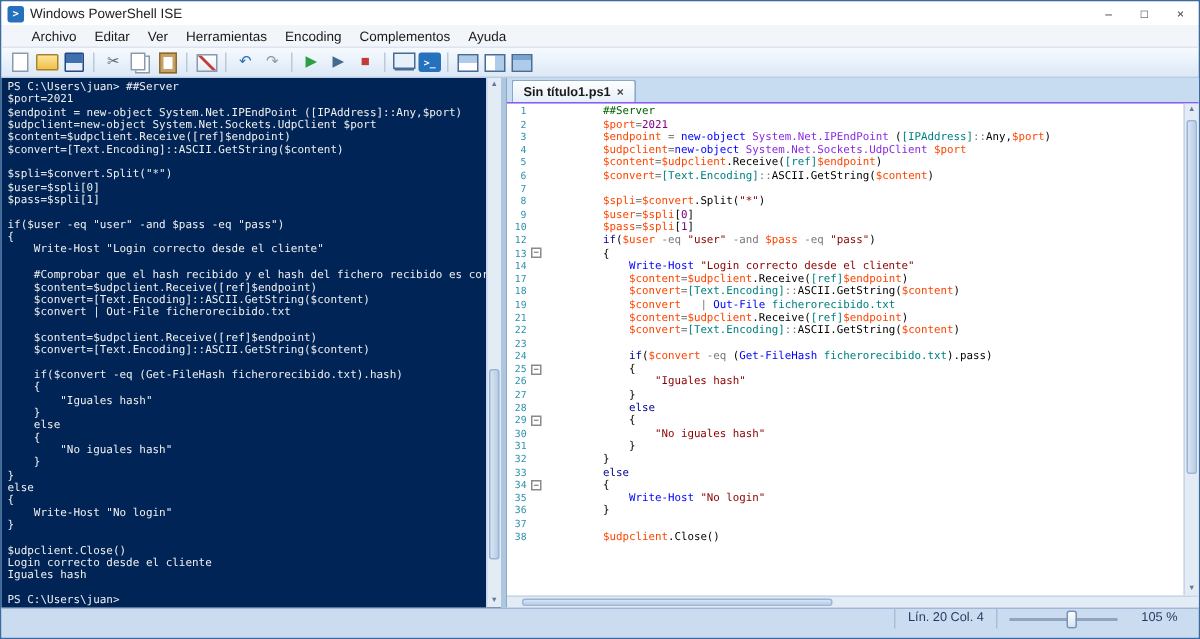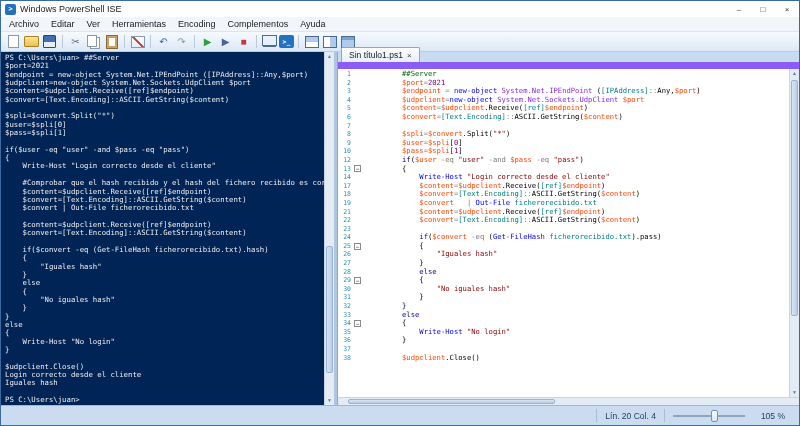--- a/index.html
+++ b/index.html
@@ -7,21 +7,21 @@
   .window { width:800px; height:426px; border:1px solid #3A6AA0; display:flex; flex-direction:column; background:#EAF0F8; }
 
   
   .titlebar { height:16px; background:#FFFFFF; display:flex; align-items:center; padding-left:4px; flex:0 0 auto; }
   .title-icon { width:11px; height:11px; background:#2671BE; border-radius:2px; color:#fff; font-size:7px; font-weight:bold; display:flex; align-items:center; justify-content:center; margin-right:4px; font-family:"DejaVu Sans Mono",monospace; }
   .title-text { font-size:9px; color:#222; }
   .winbtns { margin-left:auto; display:flex; height:100%; }
   .winbtn { width:24px; height:100%; display:flex; align-items:center; justify-content:center; font-size:8px; color:#333; }
 
   
-  .menubar { height:15px; background:#F2F5FA; border-bottom:1px solid #DCE4EF; display:flex; align-items:center; padding-left:2px; flex:0 0 auto; }
+  .menubar { height:15px; background:#F2F5FA; border-bottom:1px solid #DCE4EF; display:flex; align-items:center; padding-left:14px; flex:0 0 auto; }
   .mitem { font-size:9px; color:#1A1A1A; padding:0 6px; line-height:15px; }
 
   
   .toolbar { height:20px; background:linear-gradient(#F6FAFE,#DCE8F6); border-bottom:1px solid #B9CCE2; display:flex; align-items:center; padding:0 4px; gap:1px; flex:0 0 auto; }
   .tbico { width:17px; height:16px; display:flex; align-items:center; justify-content:center; font-size:10px; line-height:16px; }
   .tsep { width:1px; height:13px; background:#BCC9DB; margin:0 3px; }
   .ic-new-script-icon::before { content:""; display:block; width:9px; height:11px; background:#fff; border:1px solid #8A99AC; }
   .ic-open-script-icon::before { content:""; display:block; width:13px; height:9px; background:linear-gradient(#FCE49A,#F0C04A); border:1px solid #A8821F; border-radius:1px; }
   .ic-save-script-icon::before { content:""; display:block; width:11px; height:11px; background:linear-gradient(#3E6FB0 55%,#E8EEF5 55%); border:1px solid #24477F; border-radius:1px; }
   .ic-copy-icon::before { content:""; display:block; width:8px; height:10px; background:#fff; border:1px solid #8A99AC; box-shadow:3px 2px 0 -1px #fff, 3px 2px 0 0 #8A99AC; margin-right:3px; margin-bottom:2px; }
@@ -44,42 +44,42 @@
   .vscroll .arr { position:absolute; left:0; width:100%; text-align:center; font-size:5px; color:#5E7A9C; line-height:9px; height:9px; }
   .vscroll .arr.up { top:0; } .vscroll .arr.dn { bottom:0; }
   .vthumb { position:absolute; left:1px; width:7px; background:linear-gradient(90deg,#D9E5F3,#B9CCE4); border:1px solid #98B4D6; border-radius:2px; }
   .console-pane .vthumb { top:55%; height:36%; }
 
   
   .splitter { width:3px; flex:0 0 auto; background:#AFC6E0; cursor:col-resize; }
 
   
   .editor-pane { flex:1 1 auto; display:flex; flex-direction:column; background:#fff; border-left:1px solid #8CA8C8; min-width:0; }
-  .tabbar { height:17px; background:#C7DCF1; border-bottom:7px solid #8b5cf6; display:flex; align-items:flex-end; padding-left:3px; flex:0 0 auto; }
+  .tabbar { height:17px; background:#C7DCF1; border-bottom:1px solid #8b5cf6; display:flex; align-items:flex-end; padding-left:3px; flex:0 0 auto;font-weight:bold; }
   .tab { display:flex; align-items:center; gap:4px; padding:0 7px; height:15px; background:linear-gradient(#FDFEFF,#E6EFF9); border:1px solid #8CA8C8; border-bottom:none; border-radius:2px 2px 0 0; font-size:8.5px; color:#1A1A1A; }
   .tab-close { font-size:8px; color:#444; }
   .editor-body { flex:1 1 auto; position:relative; overflow:hidden; display:flex; flex-direction:column; min-height:0; }
   .editor-lines { flex:1 1 auto; overflow:hidden; padding-top:1px; }
   .eline { display:flex; height:8.6px; line-height:8.6px; font-family:"DejaVu Sans Mono",monospace; font-size:7.2px; }
   .lnum { width:15px; flex:0 0 auto; text-align:right; padding-right:2px; color:var(--linenumber,#2B91AF); font-size:6.5px; }
   .fold { width:9px; flex:0 0 auto; display:flex; align-items:center; justify-content:center; }
   .fold.on { width:7px; height:7px; margin:auto 1px; background:#fff; border:1px solid #8A8A8A; font-size:6px; line-height:5px; color:#333; }
   .codeln { flex:1 1 auto; white-space:pre; overflow:hidden; padding-right:12px;margin-left:40px; }
   .tk-v{color:var(--tok_variable,#FF4500);} .tk-c{color:var(--tok_command,#0000FF);}
   .tk-k{color:var(--tok_keyword,#00008B);} .tk-s{color:var(--tok_string,#8B0000);}
   .tk-m{color:var(--tok_comment,#006400);} .tk-t{color:var(--tok_type,#008080);}
   .tk-n{color:var(--tok_number,#800080);} .tk-o{color:var(--tok_operator,#7A7A7A);}
   .tk-p{color:var(--tok_plain,#000000);} .tk-a{color:var(--tok_argument,#8A2BE2);}
   .editor-body .vscroll { top:0; bottom:8px; }
   .editor-body .vthumb { top:11px; height:72%; }
   .hscroll { height:8px; flex:0 0 auto; background:#E3EBF5; border-top:1px solid #C6D5E8; position:relative; }
   .hthumb { position:absolute; top:1px; left:10px; height:5px; width:45%; background:linear-gradient(#D9E5F3,#B9CCE4); border:1px solid #98B4D6; border-radius:2px; }
 
   
-  .statusbar { height:20px; background:#CBDCF0; border-top:1px solid #9FB8D6; display:flex; align-items:center; flex:0 0 auto; padding-right:6px; }
+  .statusbar { height:20px; background:#CBDCF0; border-top:1px solid #9FB8D6; display:flex; flex:0 0 auto; padding-right:6px; }
   .sb-spacer { flex:1 1 auto; }
   .sb-text { font-size:8.5px; color:#1F3A5F; margin:0 8px; }
   .sb-sep { width:1px; height:13px; background:#A8BDD6; }
   .zoom-slider { position:relative; width:72px; height:14px; margin:0 8px; }
   .zoom-track { position:absolute; left:0; right:0; top:6px; height:2px; background:#8FA5BF; }
   .zoom-thumb { position:absolute; left:38px; top:1px; width:7px; height:12px; background:linear-gradient(#FDFEFF,#D7E3F2); border:1px solid #7A93B4; border-radius:2px; }
 </style>
 </head>
 <body>
 

